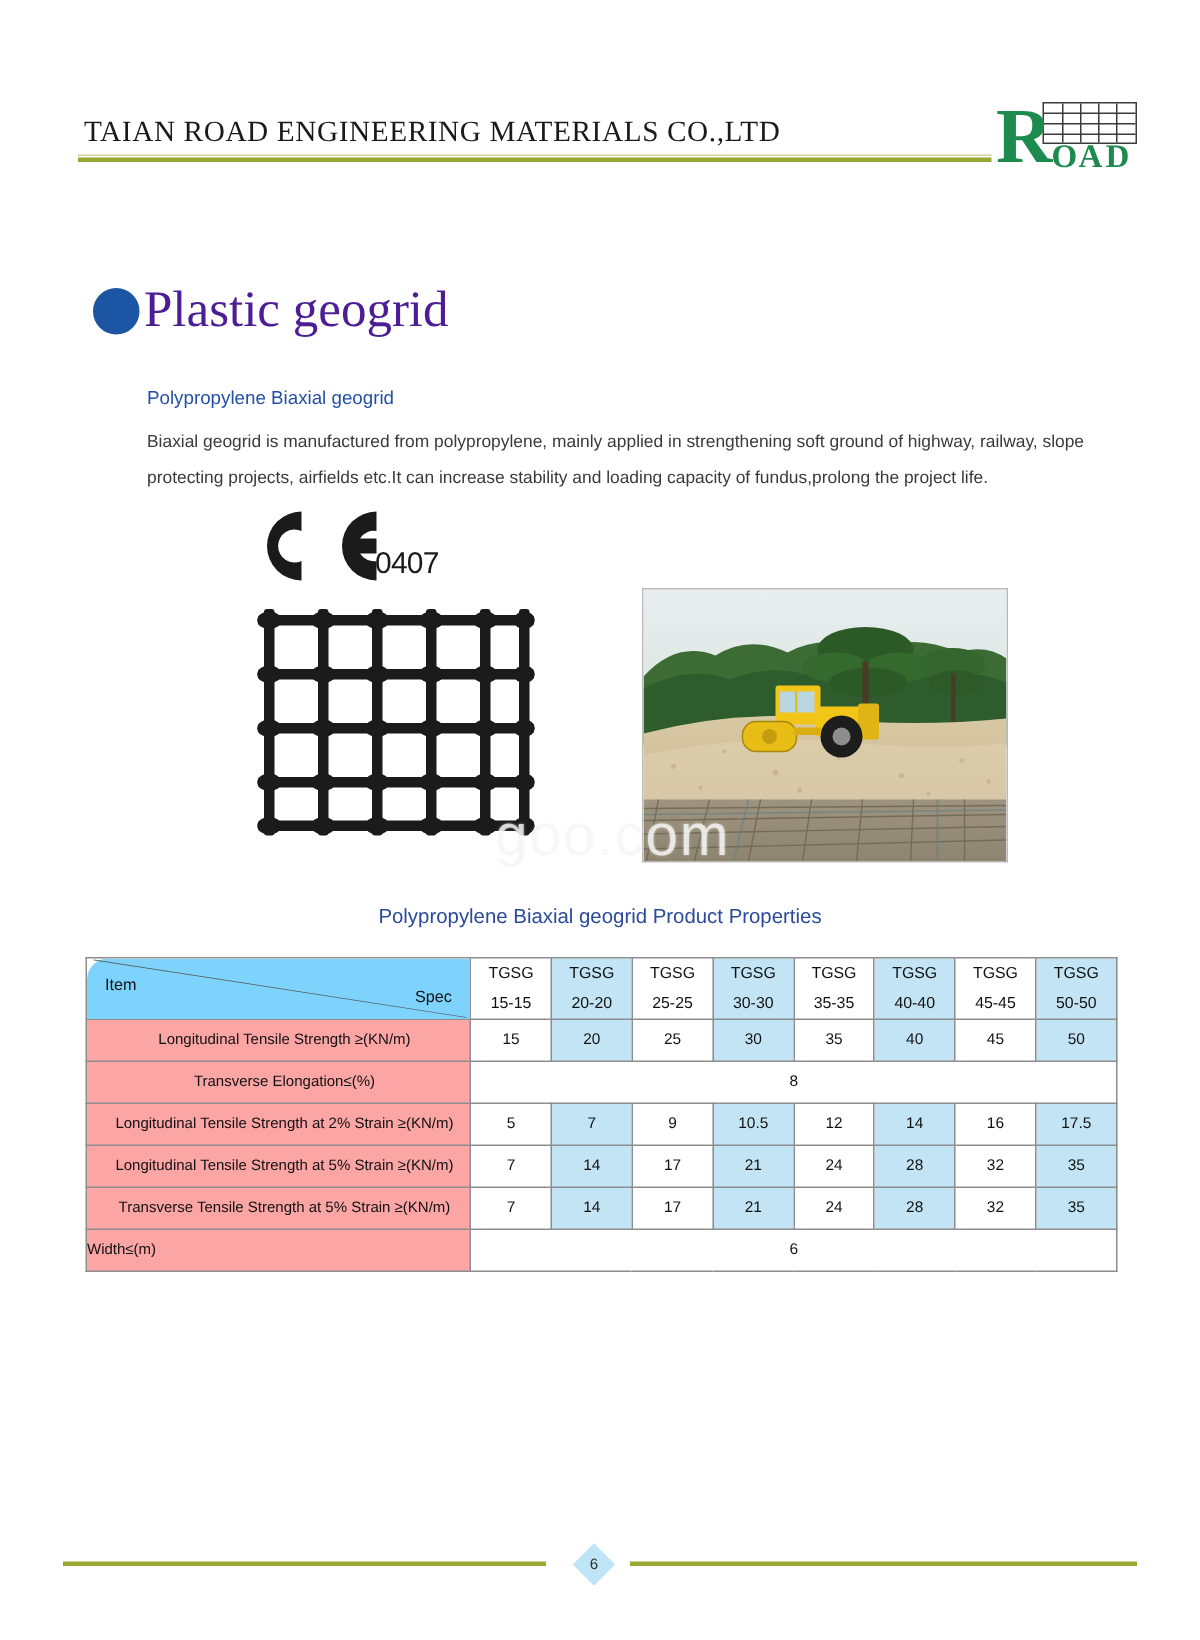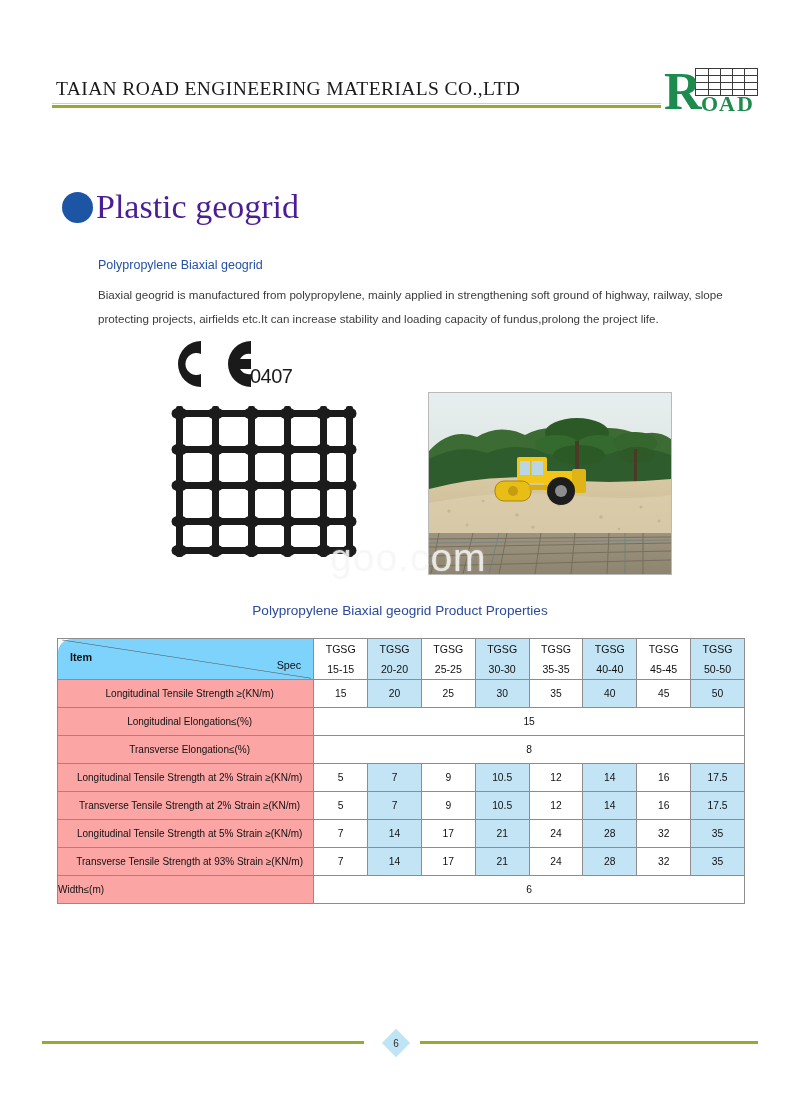--- a/index.html
+++ b/index.html
@@ -240,21 +240,20 @@
     position: absolute;
     right: 12px;
     top: 20px;
     font-size: 10.8px;
   }
   .corner .item {
     position: absolute;
     left: 12px;
     bottom: 16px;
     font-size: 10.8px;
-    font-weight: bold;
   }
   .colhead {
     height: 86px;
     font-size: 10.6px;
     line-height: 1.9;
     padding: 0 !important;
   }
   .colhead span { display: block; }
 
   
@@ -549,68 +548,53 @@
       <td class="blue">20</td>
       <td class="white">25</td>
       <td class="blue">30</td>
       <td class="white">35</td>
       <td class="blue">40</td>
       <td class="white">45</td>
       <td class="blue">50</td>
     </tr>
 
 
-    <tr>
-      <td class="lbl">Longitudinal Elongation≤(%)</td>
-      <td class="white" colspan="8">15</td>
-    </tr>
 
     <tr>
       <td class="lbl">Transverse Elongation≤(%)</td>
       <td class="white" colspan="8">8</td>
     </tr>
 
     <tr>
       <td class="lbl">Longitudinal Tensile Strength at 2% Strain ≥(KN/m)</td>
       <td class="white">5</td>
       <td class="blue">7</td>
       <td class="white">9</td>
       <td class="blue">10.5</td>
       <td class="white">12</td>
       <td class="blue">14</td>
       <td class="white">16</td>
       <td class="blue">17.5</td>
     </tr>
 
-    <tr>
-      <td class="lbl">Transverse Tensile Strength at 2% Strain ≥(KN/m)</td>
-      <td class="white">5</td>
-      <td class="blue">7</td>
-      <td class="white">9</td>
-      <td class="blue">10.5</td>
-      <td class="white">12</td>
-      <td class="blue">14</td>
-      <td class="white">16</td>
-      <td class="blue">17.5</td>
-    </tr>
 
     <tr>
       <td class="lbl">Longitudinal Tensile Strength at 5% Strain ≥(KN/m)</td>
       <td class="white">7</td>
       <td class="blue">14</td>
       <td class="white">17</td>
       <td class="blue">21</td>
       <td class="white">24</td>
       <td class="blue">28</td>
       <td class="white">32</td>
       <td class="blue">35</td>
     </tr>
 
     <tr>
-      <td class="lbl">Transverse Tensile Strength at 93% Strain ≥(KN/m)</td>
+      <td class="lbl">Transverse Tensile Strength at 5% Strain ≥(KN/m)</td>
       <td class="white">7</td>
       <td class="blue">14</td>
       <td class="white">17</td>
       <td class="blue">21</td>
       <td class="white">24</td>
       <td class="blue">28</td>
       <td class="white">32</td>
       <td class="blue">35</td>
     </tr>
 

